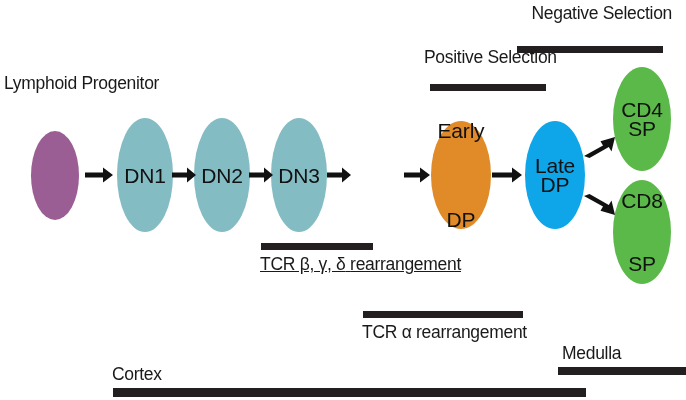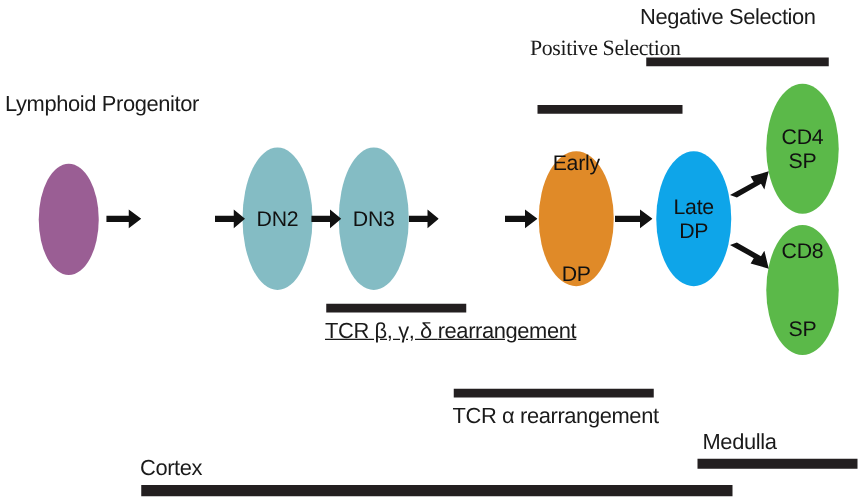--- a/index.html
+++ b/index.html
@@ -12,54 +12,57 @@
   #stage{position:relative;width:686px;height:400px;}
 
   .ellipse{
     position:absolute;
     border-radius:50%;
     display:flex;
     flex-direction:column;
     align-items:center;
     justify-content:center;
     color:#111111;
-    font-size:17px;
+    font-size:21px;
     line-height:19px;
     text-align:center;
     letter-spacing:-0.2px;
   }
   .ellipse span{display:block;}
 
   .bar{position:absolute;background:#231F20;}
 
   .label{
     position:absolute;
     color:#1a1a1a;
     font-size:17.5px;
     line-height:20px;
     white-space:nowrap;
     letter-spacing:-0.3px;
   }
-  .label.center{text-align:left;}
+  .label.center{text-align:right;}
 
   .arrow{position:absolute;}
   .arrow svg{display:block;}
 </style>
 </head>
 <body>
 
 <div id="stage">
 
   <div class="label" style="left:4px;top:73px;">
     <span>Lymphoid</span>
     <span>Progenitor</span>
   </div>
 
   <div class="ellipse" style="left:31px;top:131px;width:48px;height:89px;background:#9A5E94;"></div>
 
+  <div class="ellipse" style="left:117px;top:118px;width:56px;height:114px;background:#84BCC4;">
+    <span>DN1</span>
+  </div>
 
   <div class="ellipse" style="left:194px;top:118px;width:56px;height:114px;background:#84BCC4;">
     <span>DN2</span>
   </div>
 
   <div class="ellipse" style="left:271px;top:118px;width:56px;height:114px;background:#84BCC4;">
     <span>DN3</span>
   </div>
 
 
@@ -130,21 +133,21 @@
       <path d="M1 4 L20 14.5 L17.5 18.8 L32 23 L28.5 8.5 L25.8 13 L6.5 2 Z" fill="#111111"></path>
     </svg>
   </div>
 
   <div class="label center" style="left:512px;top:3px;width:160px;">
     <span>Negative</span>
     <span>Selection</span>
   </div>
   <div class="bar" style="left:517px;top:46px;width:146px;height:7px;"></div>
 
-  <div class="label center" style="left:424px;top:28px;width:124px;font-family:Liberation Serif, serif;">
+  <div class="label center" style="left:424px;top:47px;width:124px;">
     <span>Positive</span>
     <span>Selection</span>
   </div>
   <div class="bar" style="left:430px;top:84px;width:116px;height:7px;"></div>
 
   <div class="bar" style="left:261px;top:243px;width:112px;height:7px;"></div>
   <div class="label" style="left:260px;top:254px;text-decoration:underline;">
     <span>TCR β, γ, δ</span>
     <span>rearrangement</span>
   </div>

